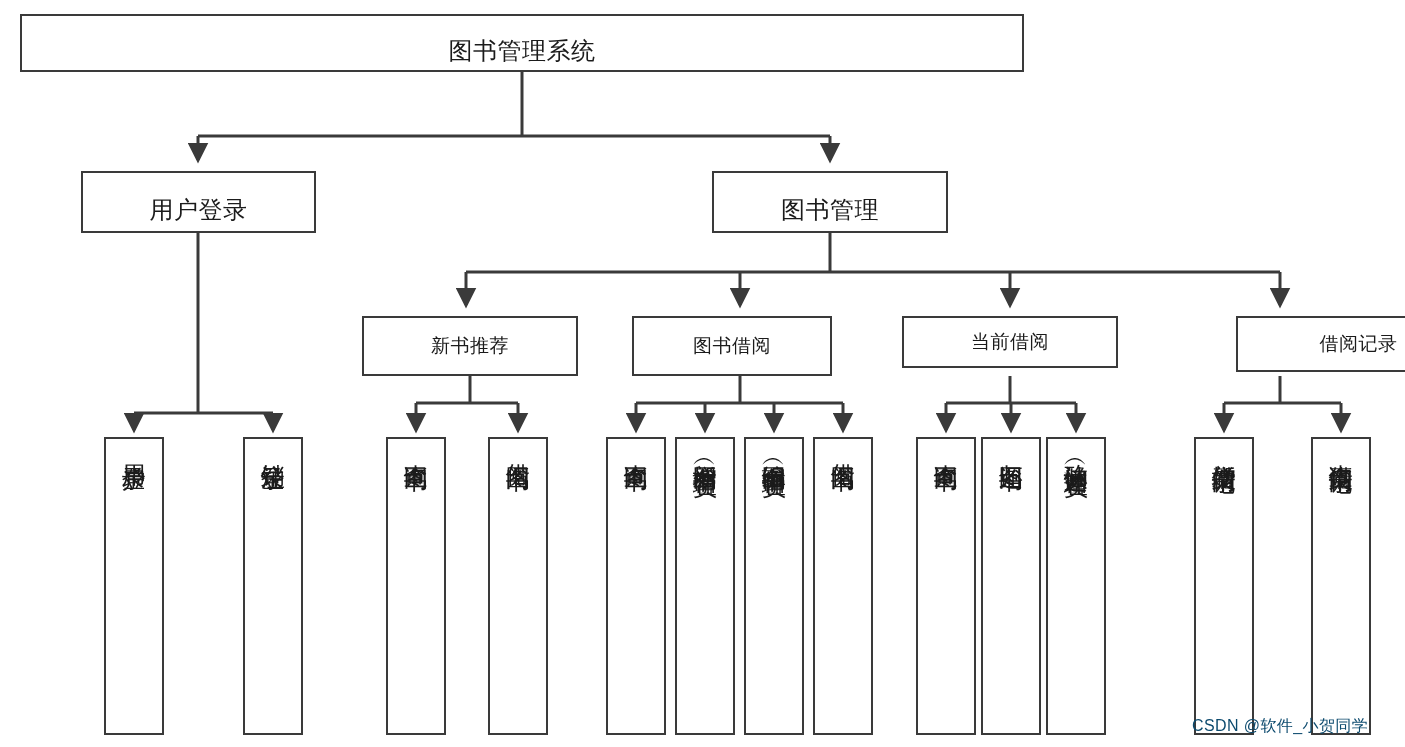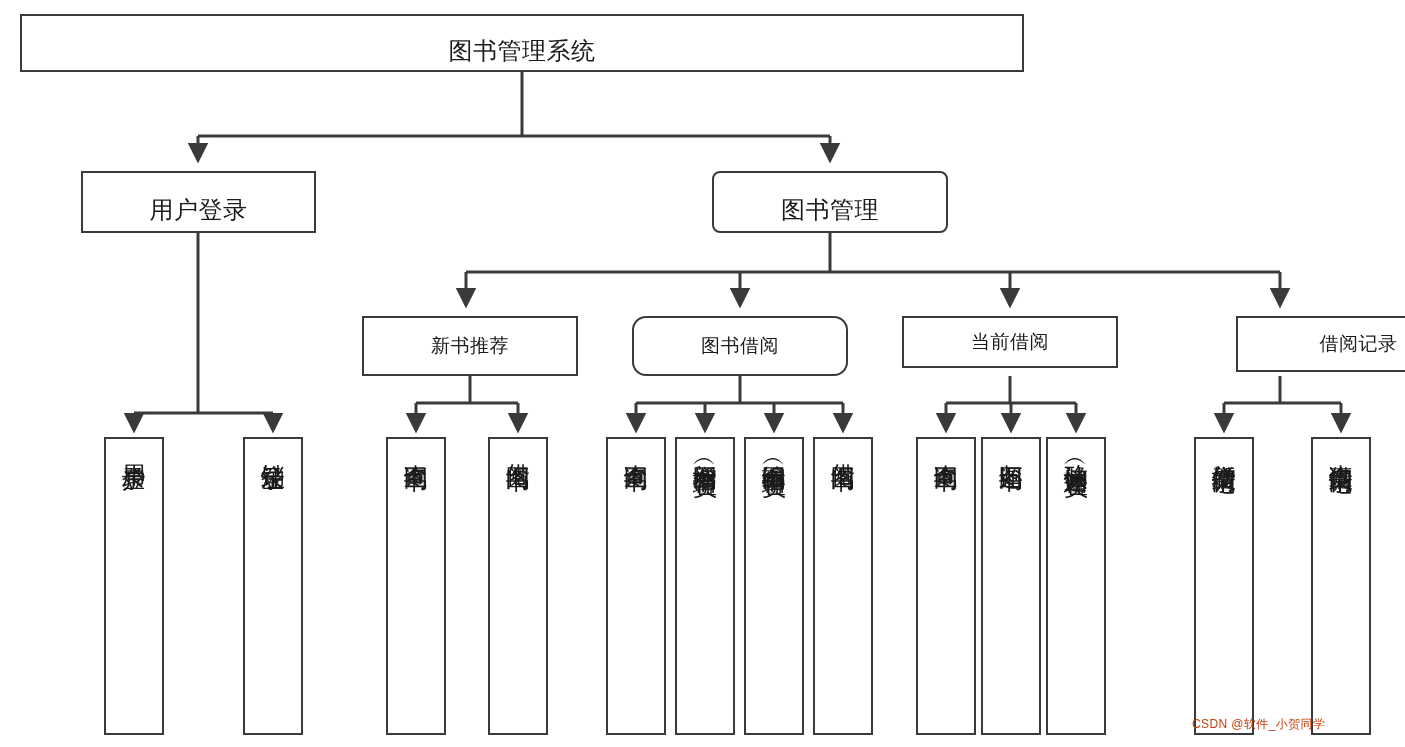--- a/index.html
+++ b/index.html
@@ -56,22 +56,22 @@
   .node.v .label {
     writing-mode: vertical-rl;
     text-orientation: upright;
     font-size: 24px;
     line-height: 1.06;
     letter-spacing: 1.5px;
     white-space: nowrap;
   }
   .watermark {
     position: absolute;
-    color: #c2410c;
-    font-size: 12px;
+    color: #0c4a6e;
+    font-size: 16px;
     white-space: nowrap;
     z-index: 5;
     letter-spacing: 0.4px;
   }
 </style>
 </head>
 <body>
 
 <div id="stage">
 
@@ -126,29 +126,29 @@
   </svg>
 
   <div class="node h lvl1" style="left:20px; top:14px; width:1004px; height:58px;">
     <span class="label">图书管理系统</span>
   </div>
 
   <div class="node h lvl1" style="left:81px; top:171px; width:235px; height:62px;">
     <span class="label">用户登录</span>
   </div>
 
-  <div class="node h lvl1" style="left:712px; top:171px; width:236px; height:62px;border-radius:8px;">
+  <div class="node h lvl1" style="left:712px; top:171px; width:236px; height:62px;">
     <span class="label">图书管理</span>
   </div>
 
   <div class="node h" style="left:362px; top:316px; width:216px; height:60px;">
     <span class="label">新书推荐</span>
   </div>
 
-  <div class="node h" style="left:632px; top:316px; width:216px; height:60px;border-radius:14px;">
+  <div class="node h" style="left:632px; top:316px; width:200px; height:60px;">
     <span class="label">图书借阅</span>
   </div>
 
   <div class="node h" style="left:902px; top:316px; width:216px; height:52px;">
     <span class="label">当前借阅</span>
   </div>
 
   <div class="node h" style="left:1236px; top:316px; width:216px; height:56px;padding-left:29px;">
     <span class="label">借阅记录</span>
   </div>

